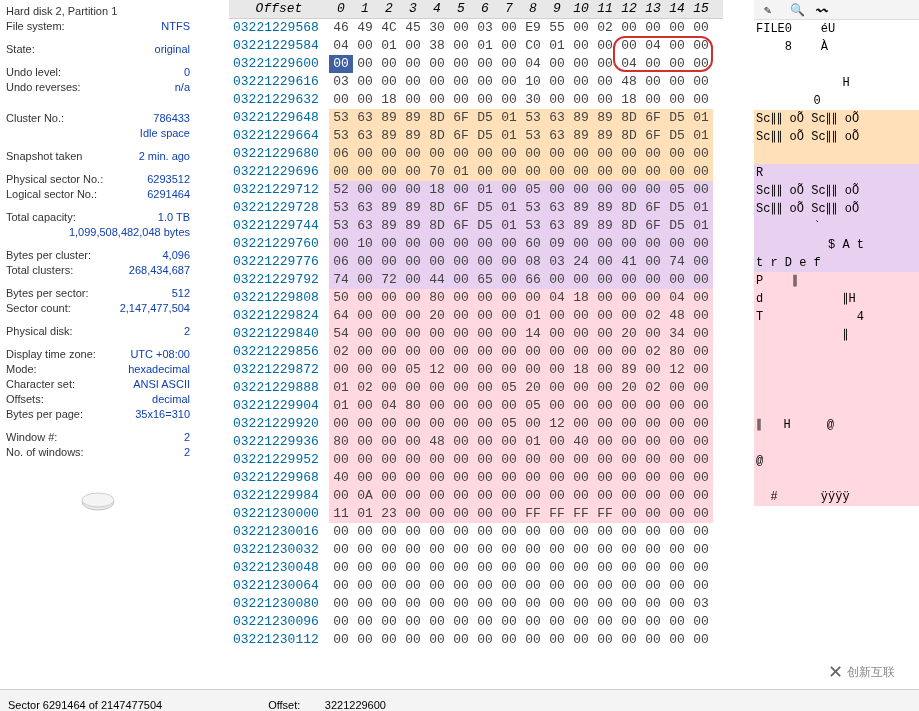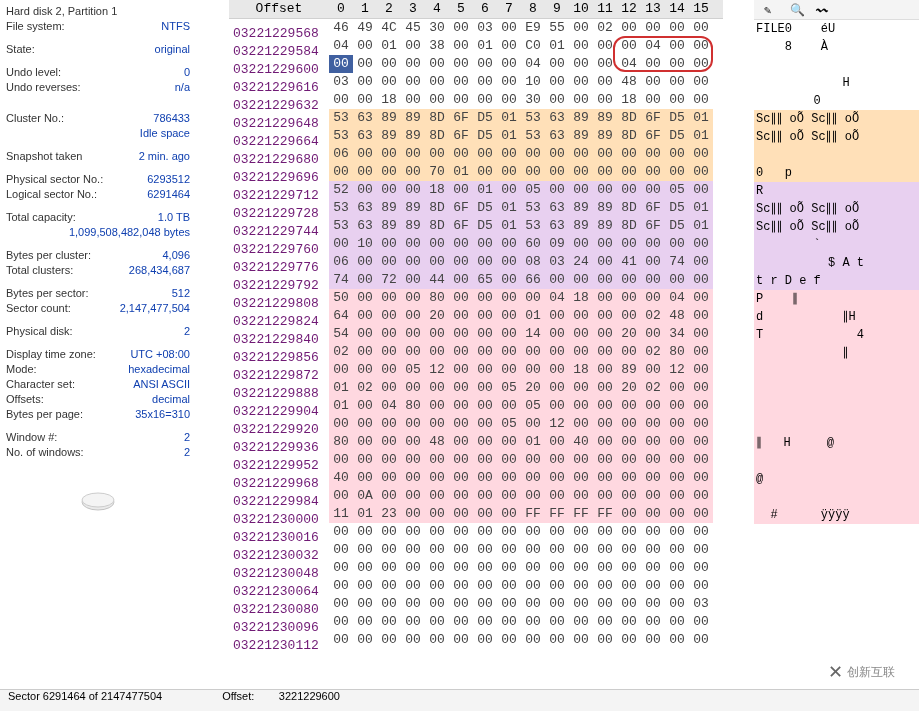--- a/index.html
+++ b/index.html
@@ -28,26 +28,27 @@
   font-family: "Courier New", monospace;
   font-size: 13px;
   line-height: 18px;
   position: relative;
   padding-left: 2px;
 }
 .hexhead {
   display: flex;
   background: #e8e8e8;
   border-bottom: 1px solid #d0d0d0;
+  font-style: italic;
 }
 .offh { width: 100px; text-align: center; padding: 0 4px; }
 .colh { width: 24px; text-align: center; }
 .hexbody { }
 .hexrow { display: flex; height: 18px; }
-.offc { width: 100px; padding: 6px 4px; color: #701a75; }
+.offc { width: 100px; padding: 0 4px; color: #0369a1; }
 .cell { width: 24px; text-align: center; color: #444; }
 .hl-orange .cell { background: #ffe0b8; }
 .hl-purple .cell { background: #e8d0f0; }
 .hl-pink .cell { background: #ffd8e0; }
 .cursor { background: #4060a0 !important; color: #fff; }
 .circle {
   position: absolute;
   border: 2px solid #d03030;
   border-radius: 12px;
   pointer-events: none;
@@ -73,24 +74,24 @@
 .asc-orange { background: #ffe0b8; }
 .asc-purple { background: #e8d0f0; }
 .asc-pink { background: #ffd8e0; }
 .status {
   position: absolute;
   bottom: 0; left: 0; right: 0;
   height: 22px;
   background: #f4f4f4;
   border-top: 1px solid #ccc;
   display: flex;
-  align-items: flex-start;
+  align-items: flex-end;
   padding: 0 8px;
   font-size: 11px;
-  gap: 60px;
+  gap: 106px;
 }
 .logo {
   position: absolute;
   right: 24px; bottom: 28px;
   color: #888;
   font-size: 12px;
   display: flex;
   align-items: center;
   gap: 4px;
 }
@@ -921,21 +922,20 @@
     </div>
     <div id="ascbody">
         <div class="ascline ">FILE0    éU</div>
         <div class="ascline ">    8    À</div>
         <div class="ascline "></div>
         <div class="ascline ">            H</div>
         <div class="ascline ">        0</div>
         <div class="ascline asc-orange">Sc∥∥ oÕ Sc∥∥ oÕ</div>
         <div class="ascline asc-orange">Sc∥∥ oÕ Sc∥∥ oÕ</div>
         <div class="ascline asc-orange"></div>
-        <div class="ascline asc-orange">0   p</div>
         <div class="ascline asc-purple">R</div>
         <div class="ascline asc-purple">Sc∥∥ oÕ Sc∥∥ oÕ</div>
         <div class="ascline asc-purple">Sc∥∥ oÕ Sc∥∥ oÕ</div>
         <div class="ascline asc-purple">        `</div>
         <div class="ascline asc-purple">          $ A t</div>
         <div class="ascline asc-purple">t r D e f</div>
         <div class="ascline asc-pink">P    ∥</div>
         <div class="ascline asc-pink">d           ∥H</div>
         <div class="ascline asc-pink">T             4</div>
         <div class="ascline asc-pink">            ∥</div>

